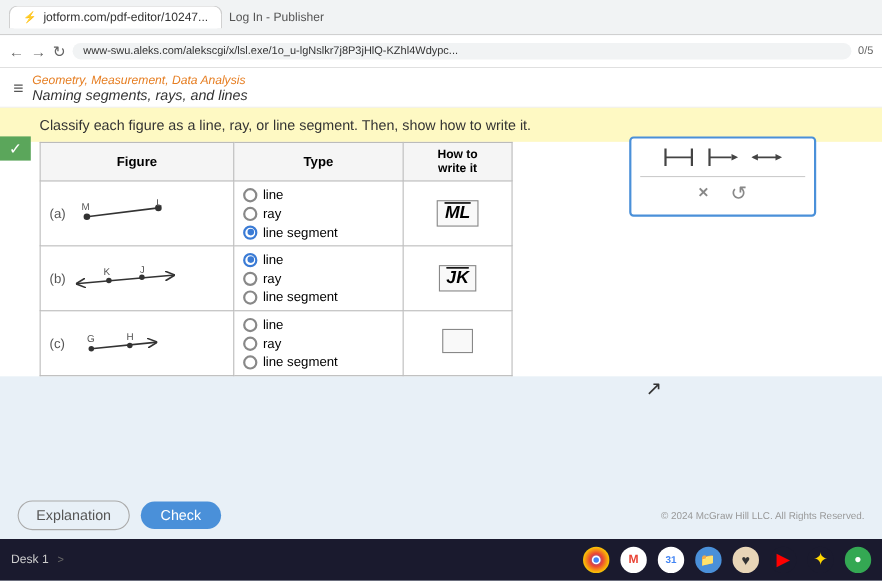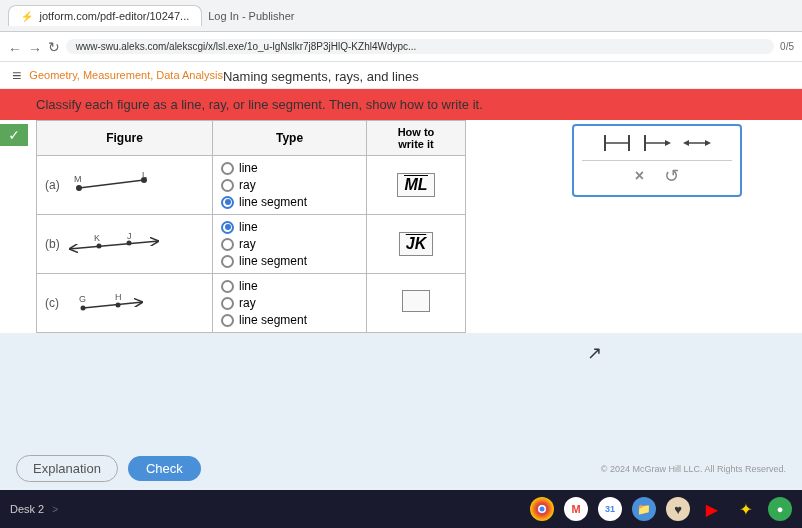--- a/index.html
+++ b/index.html
@@ -72,21 +72,21 @@
     
     .header {
       background: #fff;
       padding: 4px 12px 0 12px;
       display: flex;
       align-items: center;
       gap: 8px;
       border-bottom: 1px solid #eee;
     }
     .hamburger { font-size: 16px; color: #555; cursor: pointer; }
-    .breadcrumb-area { display: flex; flex-direction: row; }
+    .breadcrumb-area { display: flex; flex-direction: column; font-style: italic; }
     .breadcrumb { font-size: 11px; color: #e67e22; }
     .page-title { font-size: 13px; color: #333; font-weight: 500; }
 
     
     .check-area {
       background: #5ba65b;
       width: 28px;
       height: 22px;
       display: flex;
       align-items: center;
@@ -95,21 +95,21 @@
       left: 0;
       top: 62px;
     }
     .check-mark { color: #fff; font-size: 14px; }
 
     
     .question-area {
       padding: 8px 12px 8px 36px;
       font-size: 13px;
       color: #333;
-      background: #ef4444;
+      background: #fef9c3;
     }
 
     
     .table-container {
       padding: 0 12px 0 36px;
       background: #fff;
     }
     table {
       border-collapse: collapse;
       width: 430px;
@@ -505,21 +505,21 @@
 
 </div>
 
 <div class="bottom-bar">
   <button class="btn-explanation">Explanation</button>
   <button class="btn-check">Check</button>
   <span class="copyright">© 2024 McGraw Hill LLC. All Rights Reserved.</span>
 </div>
 
 <div class="taskbar">
-  <span class="taskbar-label">Desk 2</span>
+  <span class="taskbar-label">Desk 1</span>
   <span class="taskbar-sep">&gt;</span>
   <div class="taskbar-icons">
     <div class="taskbar-icon chrome">
       <svg width="16" height="16" viewBox="0 0 16 16">
         <circle cx="8" cy="8" r="4" fill="#fff"></circle>
         <circle cx="8" cy="8" r="2.5" fill="#4285f4"></circle>
       </svg>
     </div>
     <div class="taskbar-icon gmail">M</div>
     <div class="taskbar-icon" style="background:#fff;color:#4285f4;font-size:9px;font-weight:bold;">31</div>

